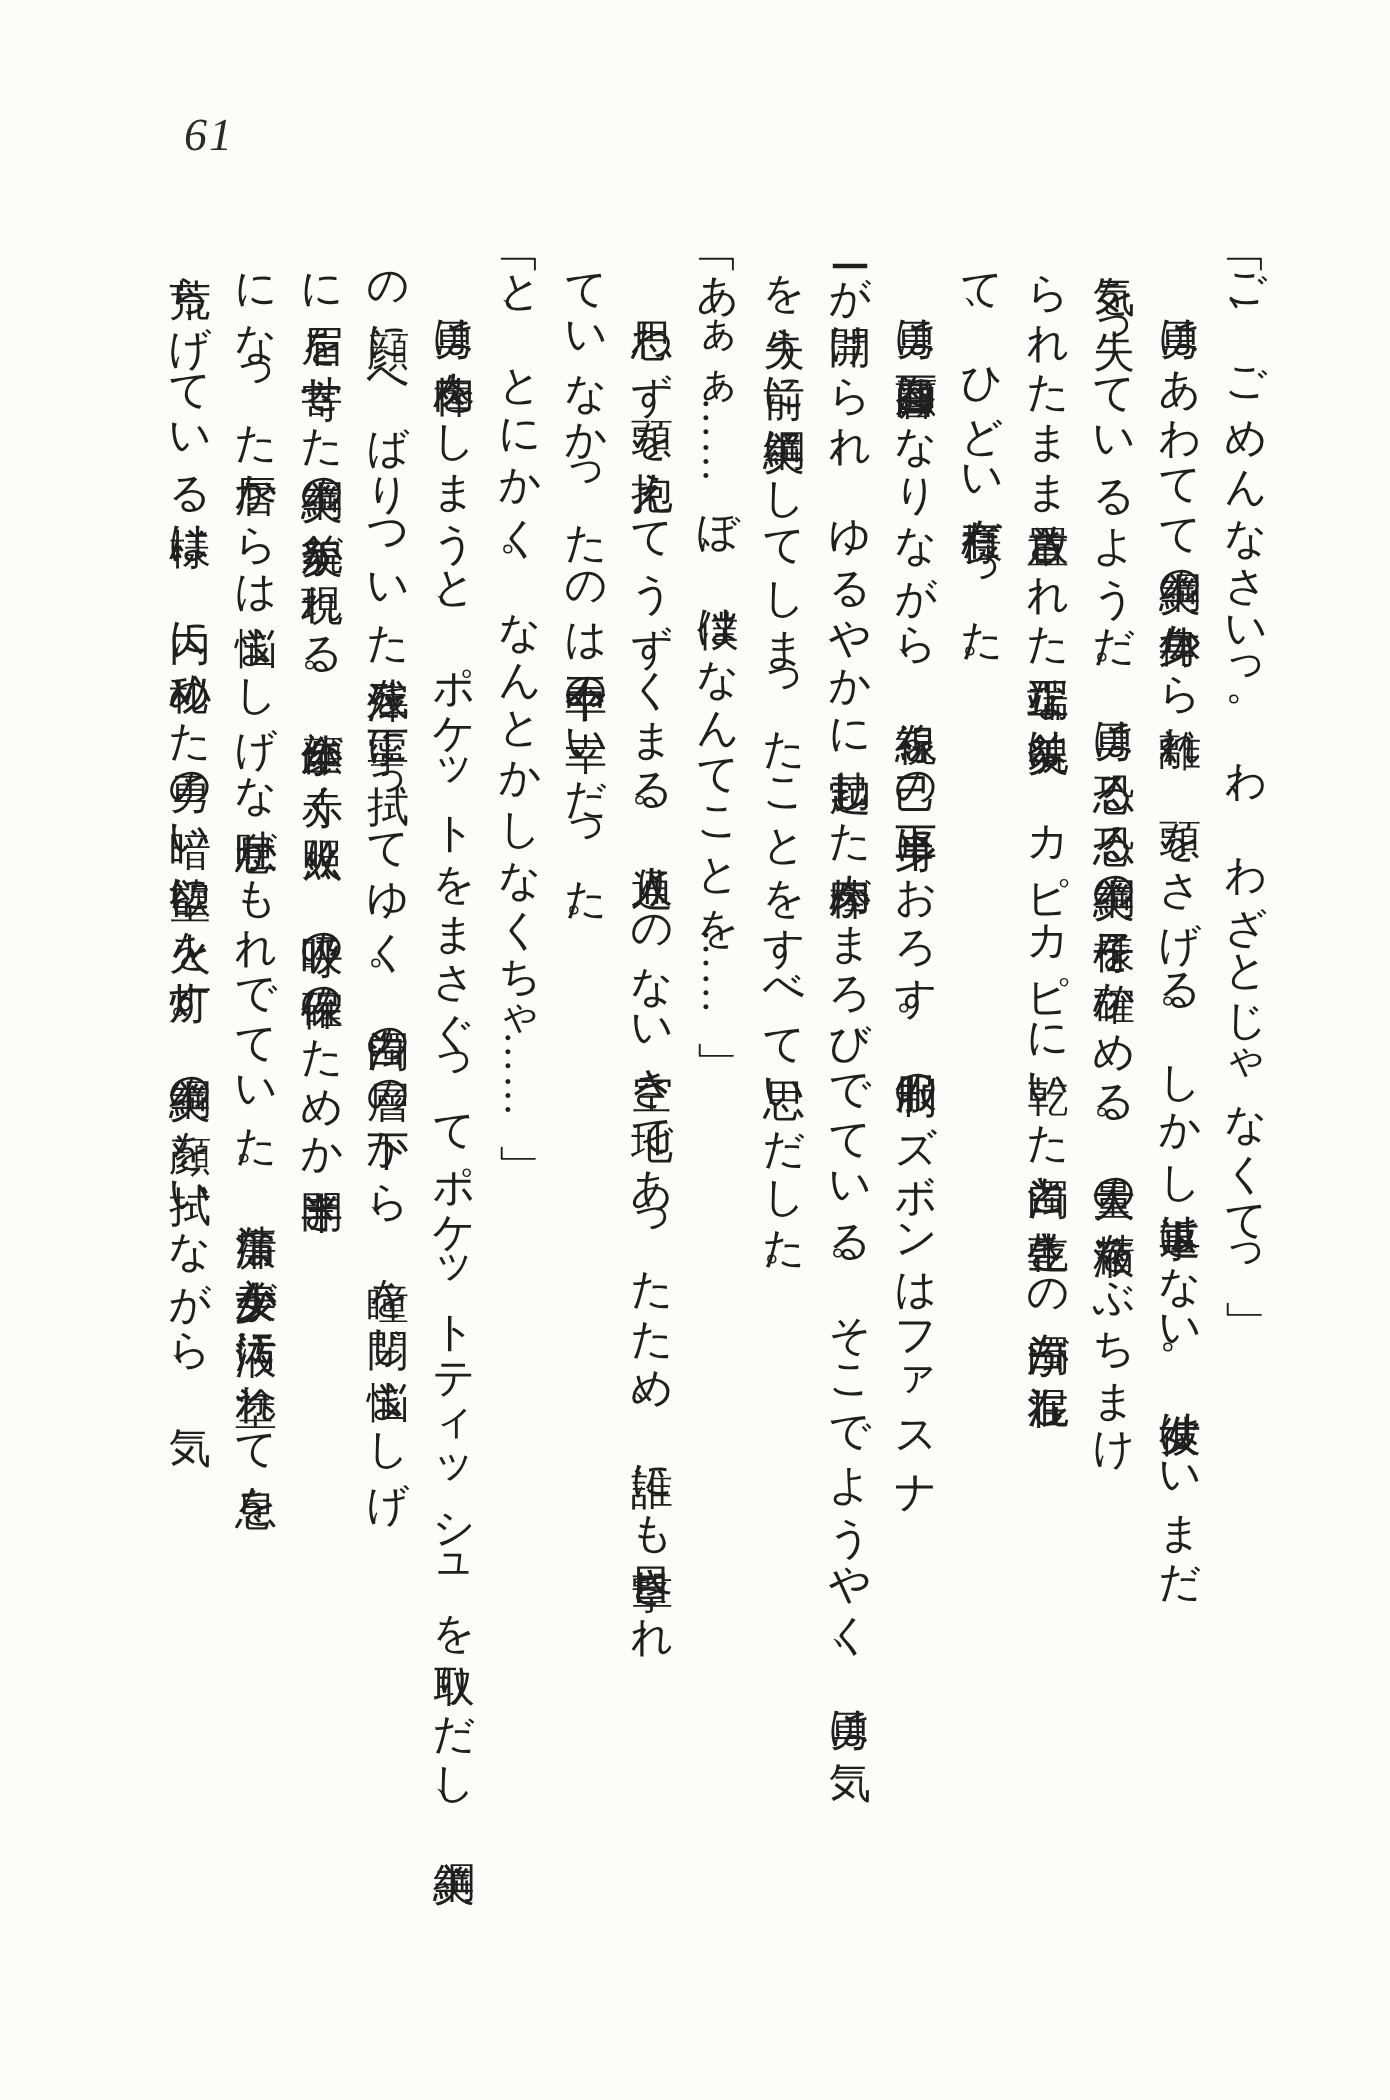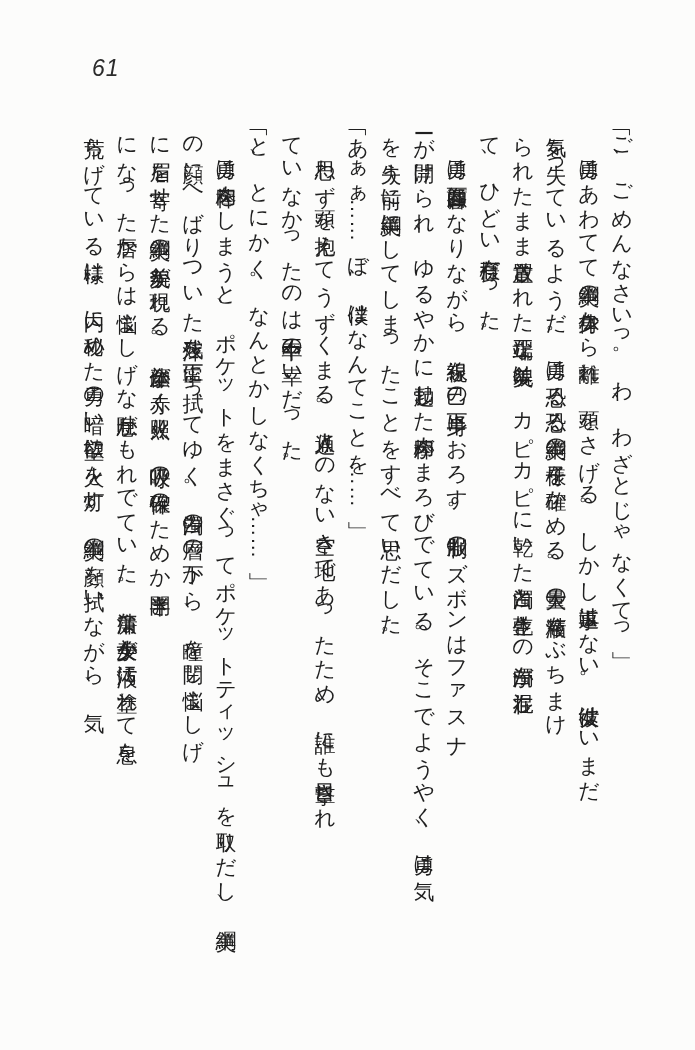--- a/index.html
+++ b/index.html
@@ -12,21 +12,21 @@
     width:695px;
     height:1050px;
     background:var(--bg);
     overflow:hidden;
   }
   .page{
     position:relative;
     width:695px;
     height:1050px;
     background:var(--bg);
-    font-family:Liberation Sans, sans-serif;
+    font-family:Liberation Serif, serif;
     color:var(--ink);
   }
   .page-number{
     position:absolute;
     top:55px;
     left:92px;
     font-size:23px;
     font-style:italic;
     color:#2b2b2b;
     letter-spacing:1px;

